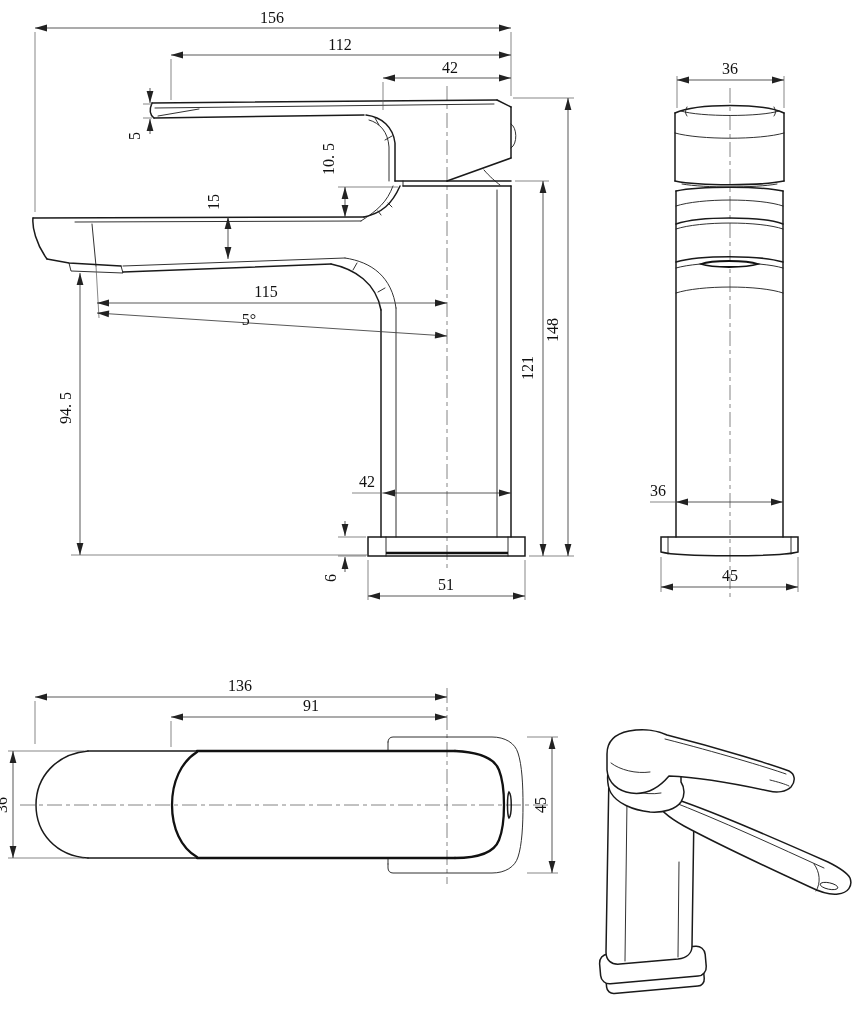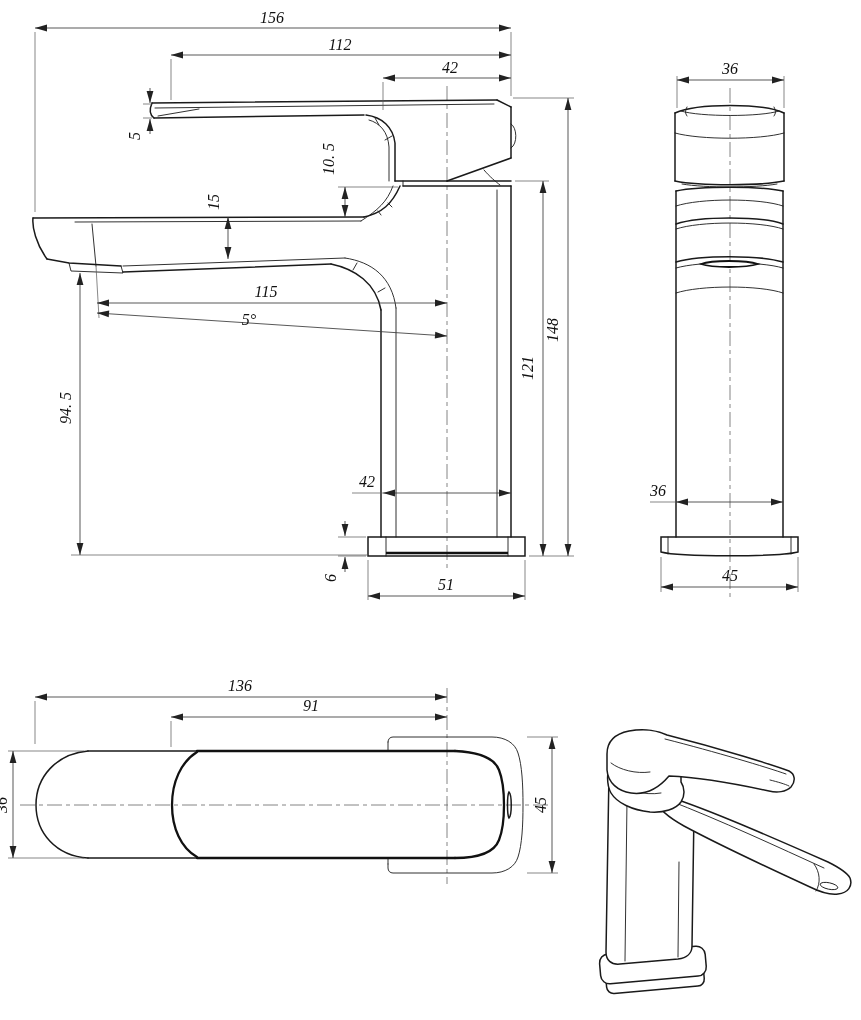--- a/index.html
+++ b/index.html
@@ -1,17 +1,17 @@
 <!DOCTYPE html>
 <html><head>
 <meta charset="utf-8">
 <style>
   html,body{margin:0;padding:0;background:#ffffff;}
   .canvas{position:relative;width:861px;height:1020px;background:#ffffff;overflow:hidden;
-          font-family:"Liberation Serif", serif;font-style:italic;}
+          font-family:"Liberation Serif", serif;}
   svg{display:block}
   text{font-family:"Liberation Serif", serif;font-size:16px;fill:#111;}
   .obj{stroke:#1a1a1a;stroke-width:1.5;fill:none;stroke-linecap:round;}
   .obj2{stroke:#1a1a1a;stroke-width:0.9;fill:none;stroke-linecap:round;}
   .objthick{stroke:#111;stroke-width:2.3;fill:none;stroke-linecap:round;}
   .dim{stroke:#3a3a3a;stroke-width:0.85;fill:none;}
   .ext{stroke:#555;stroke-width:0.7;fill:none;}
   .cl{stroke:#666;stroke-width:0.8;fill:none;stroke-dasharray:15 4 4 4;}
   .wfill{fill:#ffffff;stroke:#1a1a1a;stroke-width:1.5;stroke-linejoin:round;}
 </style>

